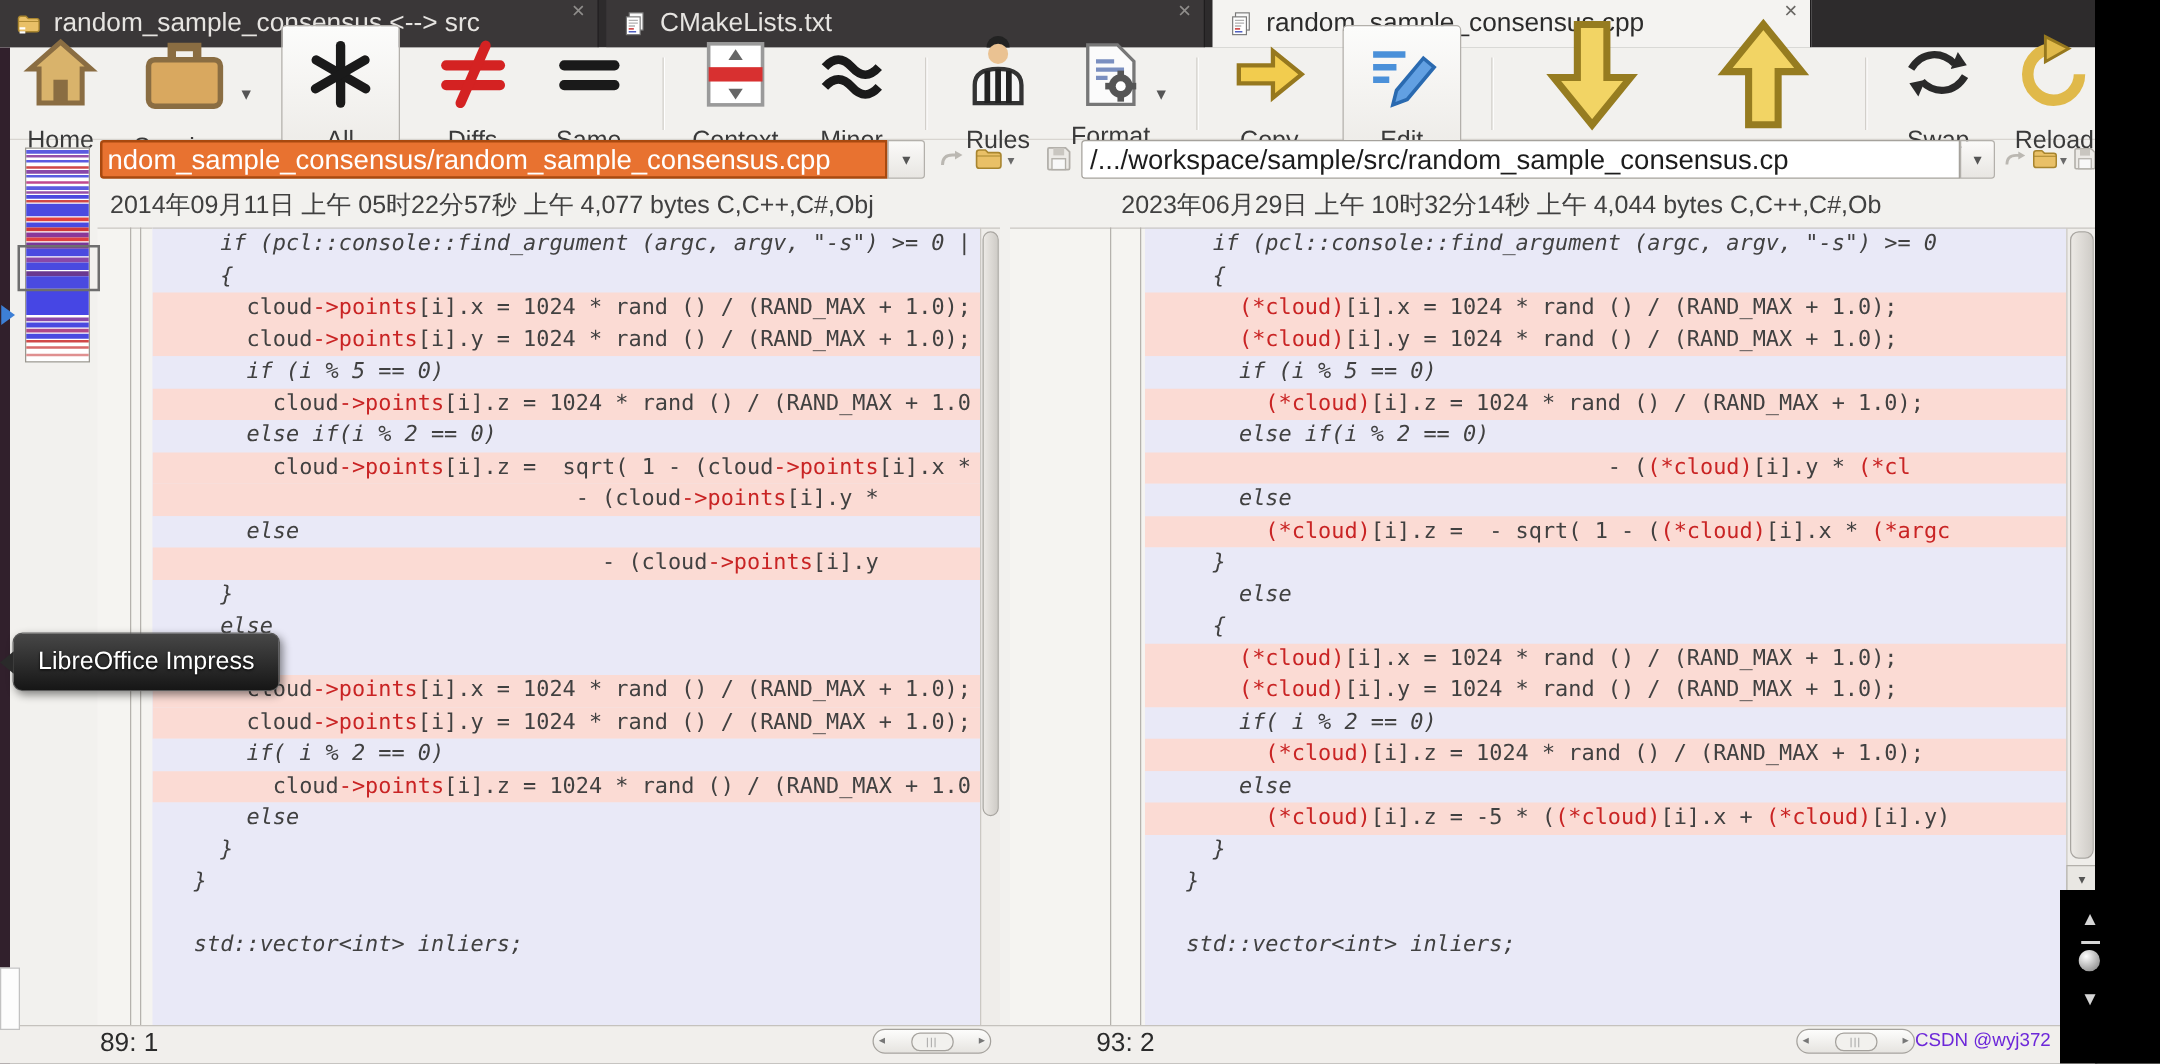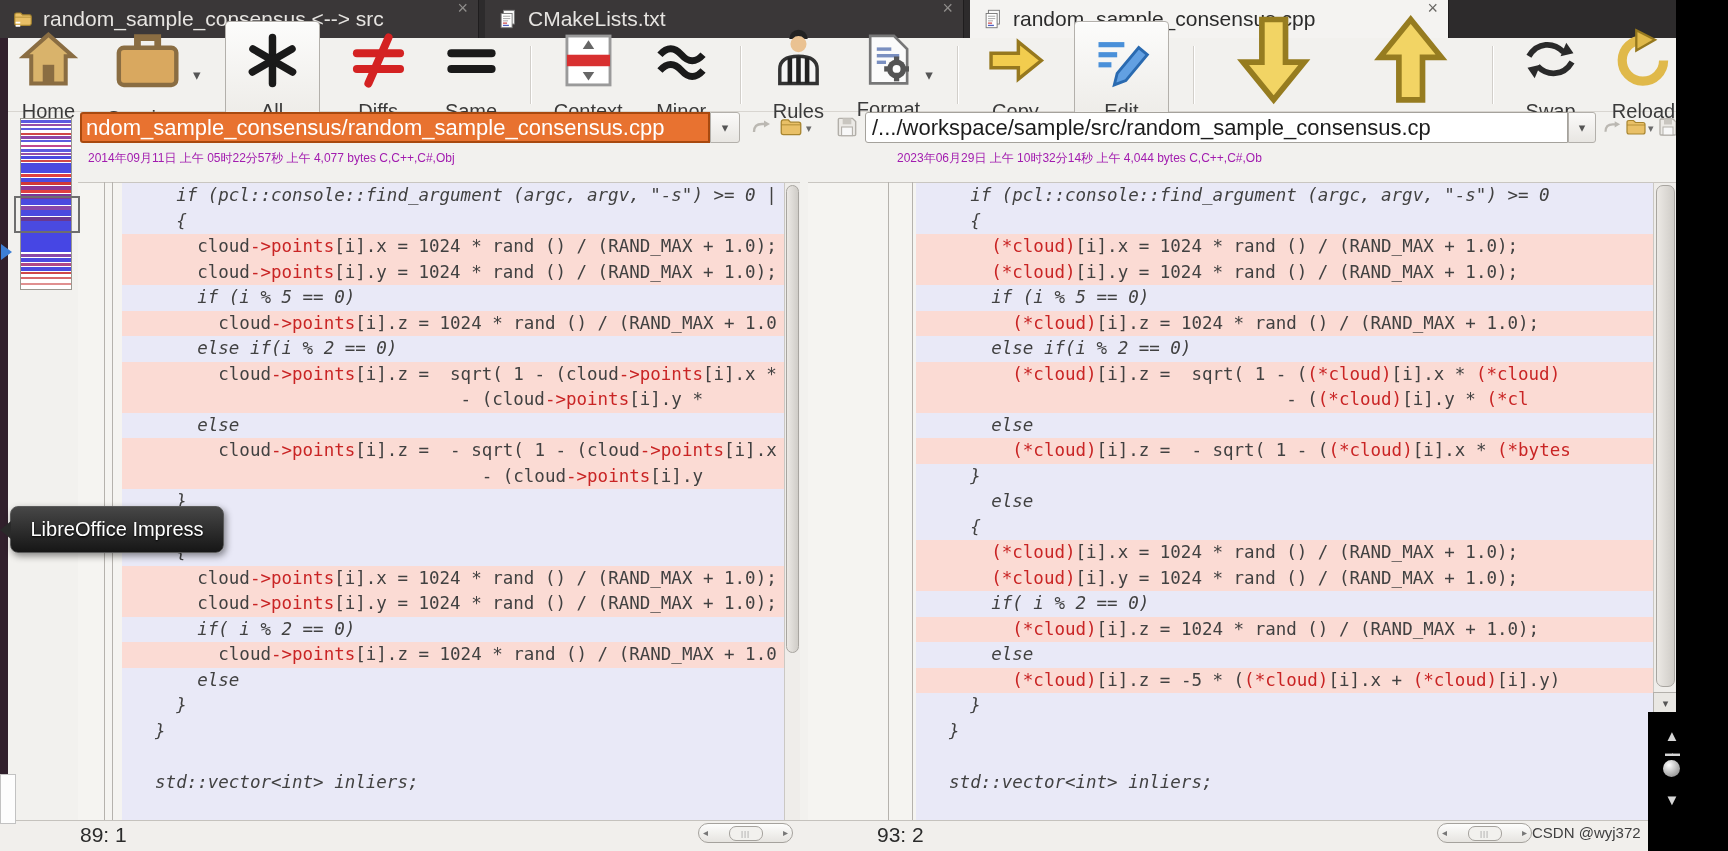--- a/index.html
+++ b/index.html
@@ -30,21 +30,21 @@
   .tsep{width:1px;height:58px;background:#d2cfca;box-shadow:1px 0 0 #fff;}
 
   
   .combo-btn{position:absolute;box-sizing:border-box;background:linear-gradient(#fbfaf9,#e8e6e2);
              border:1px solid #b3b0ab;border-radius:0 3px 3px 0;color:#555;font-size:13px;
              display:flex;align-items:center;justify-content:center;}
   .pathL{position:absolute;box-sizing:border-box;background:#e87230;border:2px solid #a8490f;border-radius:3px 0 0 3px;
          color:#fff;font-size:22px;padding:0 2px 0 4px;font-family:"Liberation Sans",sans-serif;outline:none;}
   .pathR{position:absolute;box-sizing:border-box;background:#fff;border:1px solid #a5a29c;border-radius:3px 0 0 3px;
          color:#1c1c1c;font-size:22px;padding:0 2px 0 6px;font-family:"Liberation Sans",sans-serif;outline:none;}
-  .info{position:absolute;font-size:12px;color:#a21caf;white-space:nowrap;}
+  .info{position:absolute;font-size:20px;color:#404040;white-space:nowrap;}
 
   
   .gutter{position:absolute;background:#f5f4f1;border-top:1px solid #c9c6c1;}
   .gline{position:absolute;width:1px;background:#b5b2ad;}
   .code{position:absolute;overflow:hidden;border-top:1px solid #c9c6c1;background:#e9e9f7;}
   .cl{height:25.52px;line-height:25.52px;white-space:pre;overflow:hidden;padding-left:12px;
       font-family:"DejaVu Sans Mono",monospace;font-size:17.5px;color:#414141;}
   .cl.p{background:#e9e9f7;font-style:italic;}
   .cl.d{background:#fbdbd4;}
   .cl .r{color:#c92424;}
@@ -77,21 +77,21 @@
            background:linear-gradient(#474747,#161616);border:1px solid #5a5a5a;border-radius:8px;
            box-shadow:2px 3px 7px rgba(0,0,0,.45);display:flex;align-items:center;justify-content:center;}
   .tooltip .ttext{color:#fff;font-size:20px;text-shadow:0 1px 2px #000;white-space:nowrap;}
   .tooltip .tarrow{position:absolute;left:-11px;top:50%;margin-top:-9px;width:0;height:0;
                    border-top:9px solid transparent;border-bottom:9px solid transparent;border-right:11px solid #2a2a2a;}
 
   .blackstrip{position:absolute;background:#000;z-index:40;}
   .sideicon{position:absolute;z-index:42;color:#d6d6d6;font-size:15px;width:24px;text-align:center;line-height:1;}
   .ball{position:absolute;z-index:42;width:17px;height:17px;border-radius:50%;
         background:radial-gradient(circle at 35% 30%,#fff,#777);}
-  .watermark{position:absolute;left:1532px;top:824px;color:#404040;font-size:15px;z-index:45;}
+  .watermark{position:absolute;left:1532px;top:824px;color:#6d28d9;font-size:15px;z-index:45;}
   .whitebox{position:absolute;left:0;top:774px;width:14px;height:48px;background:#fdfdfd;border:1px solid #c2c2c2;z-index:30;}
   .maroon{position:absolute;left:0;top:38px;width:8px;height:813px;background:#31202c;}
   .minicaret{position:absolute;color:#6a6a6a;font-size:11px;}
 </style>
 </head>
 <body>
 
 <div class="screen">
 
   <div class="tabbar" id="tabbar">
@@ -402,21 +402,20 @@
       <div class="cl p"><span>    if (pcl::console::find_argument (argc, argv, "-s") &gt;= 0 |</span></div>
       <div class="cl p"><span>    {</span></div>
       <div class="cl d"><span>      cloud</span><span class="r">-&gt;points</span><span>[i].x = 1024 * rand () / (RAND_MAX + 1.0);</span></div>
       <div class="cl d"><span>      cloud</span><span class="r">-&gt;points</span><span>[i].y = 1024 * rand () / (RAND_MAX + 1.0);</span></div>
       <div class="cl p"><span>      if (i % 5 == 0)</span></div>
       <div class="cl d"><span>        cloud</span><span class="r">-&gt;points</span><span>[i].z = 1024 * rand () / (RAND_MAX + 1.0</span></div>
       <div class="cl p"><span>      else if(i % 2 == 0)</span></div>
       <div class="cl d"><span>        cloud</span><span class="r">-&gt;points</span><span>[i].z =  sqrt( 1 - (cloud</span><span class="r">-&gt;points</span><span>[i].x *</span></div>
       <div class="cl d"><span>                               - (cloud</span><span class="r">-&gt;points</span><span>[i].y *</span></div>
       <div class="cl p"><span>      else</span></div>
-      <div class="cl d"><span>        cloud</span><span class="r">-&gt;points</span><span>[i].z =  - sqrt( 1 - (cloud</span><span class="r">-&gt;points</span><span>[i].x</span></div>
       <div class="cl d"><span>                                 - (cloud</span><span class="r">-&gt;points</span><span>[i].y</span></div>
       <div class="cl p"><span>    }</span></div>
       <div class="cl p"><span>    else</span></div>
       <div class="cl p"><span>    {</span></div>
       <div class="cl d"><span>      cloud</span><span class="r">-&gt;points</span><span>[i].x = 1024 * rand () / (RAND_MAX + 1.0);</span></div>
       <div class="cl d"><span>      cloud</span><span class="r">-&gt;points</span><span>[i].y = 1024 * rand () / (RAND_MAX + 1.0);</span></div>
       <div class="cl p"><span>      if( i % 2 == 0)</span></div>
       <div class="cl d"><span>        cloud</span><span class="r">-&gt;points</span><span>[i].z = 1024 * rand () / (RAND_MAX + 1.0</span></div>
       <div class="cl p"><span>      else</span></div>
       <div class="cl p"><span>    }</span></div>
@@ -432,24 +431,23 @@
   <div class="gline" style="left:888px;top:182px;height:638px;"></div>
   <div class="gline" style="left:912px;top:182px;height:638px;"></div>
   <div class="code" id="right-code" style="left:916px;top:182px;width:737px;height:638px;">
       <div class="cl p"><span>    if (pcl::console::find_argument (argc, argv, "-s") &gt;= 0</span></div>
       <div class="cl p"><span>    {</span></div>
       <div class="cl d"><span>      </span><span class="r">(*cloud)</span><span>[i].x = 1024 * rand () / (RAND_MAX + 1.0);</span></div>
       <div class="cl d"><span>      </span><span class="r">(*cloud)</span><span>[i].y = 1024 * rand () / (RAND_MAX + 1.0);</span></div>
       <div class="cl p"><span>      if (i % 5 == 0)</span></div>
       <div class="cl d"><span>        </span><span class="r">(*cloud)</span><span>[i].z = 1024 * rand () / (RAND_MAX + 1.0);</span></div>
       <div class="cl p"><span>      else if(i % 2 == 0)</span></div>
-      <div class="cl d"><span>        </span><span class="r">(*cloud)</span><span>[i].z =  sqrt( 1 - (</span><span class="r">(*cloud)</span><span>[i].x * </span><span class="r">(*cloud)</span></div>
       <div class="cl d"><span>                                  - (</span><span class="r">(*cloud)</span><span>[i].y * </span><span class="r">(*cl</span></div>
       <div class="cl p"><span>      else</span></div>
-      <div class="cl d"><span>        </span><span class="r">(*cloud)</span><span>[i].z =  - sqrt( 1 - (</span><span class="r">(*cloud)</span><span>[i].x * </span><span class="r">(*bytes</span></div>
+      <div class="cl d"><span>        </span><span class="r">(*cloud)</span><span>[i].z =  - sqrt( 1 - (</span><span class="r">(*cloud)</span><span>[i].x * </span><span class="r">(*argc</span></div>
       <div class="cl p"><span>    }</span></div>
       <div class="cl p"><span>      else</span></div>
       <div class="cl p"><span>    {</span></div>
       <div class="cl d"><span>      </span><span class="r">(*cloud)</span><span>[i].x = 1024 * rand () / (RAND_MAX + 1.0);</span></div>
       <div class="cl d"><span>      </span><span class="r">(*cloud)</span><span>[i].y = 1024 * rand () / (RAND_MAX + 1.0);</span></div>
       <div class="cl p"><span>      if( i % 2 == 0)</span></div>
       <div class="cl d"><span>        </span><span class="r">(*cloud)</span><span>[i].z = 1024 * rand () / (RAND_MAX + 1.0);</span></div>
       <div class="cl p"><span>      else</span></div>
       <div class="cl d"><span>        </span><span class="r">(*cloud)</span><span>[i].z = -5 * (</span><span class="r">(*cloud)</span><span>[i].x + </span><span class="r">(*cloud)</span><span>[i].y)</span></div>
       <div class="cl p"><span>    }</span></div>

